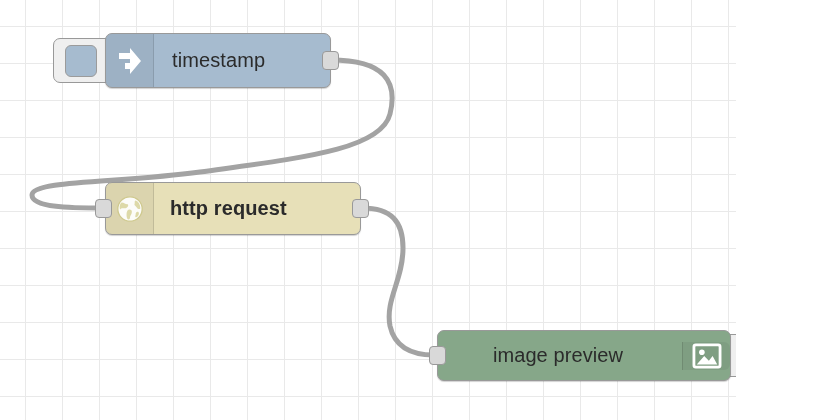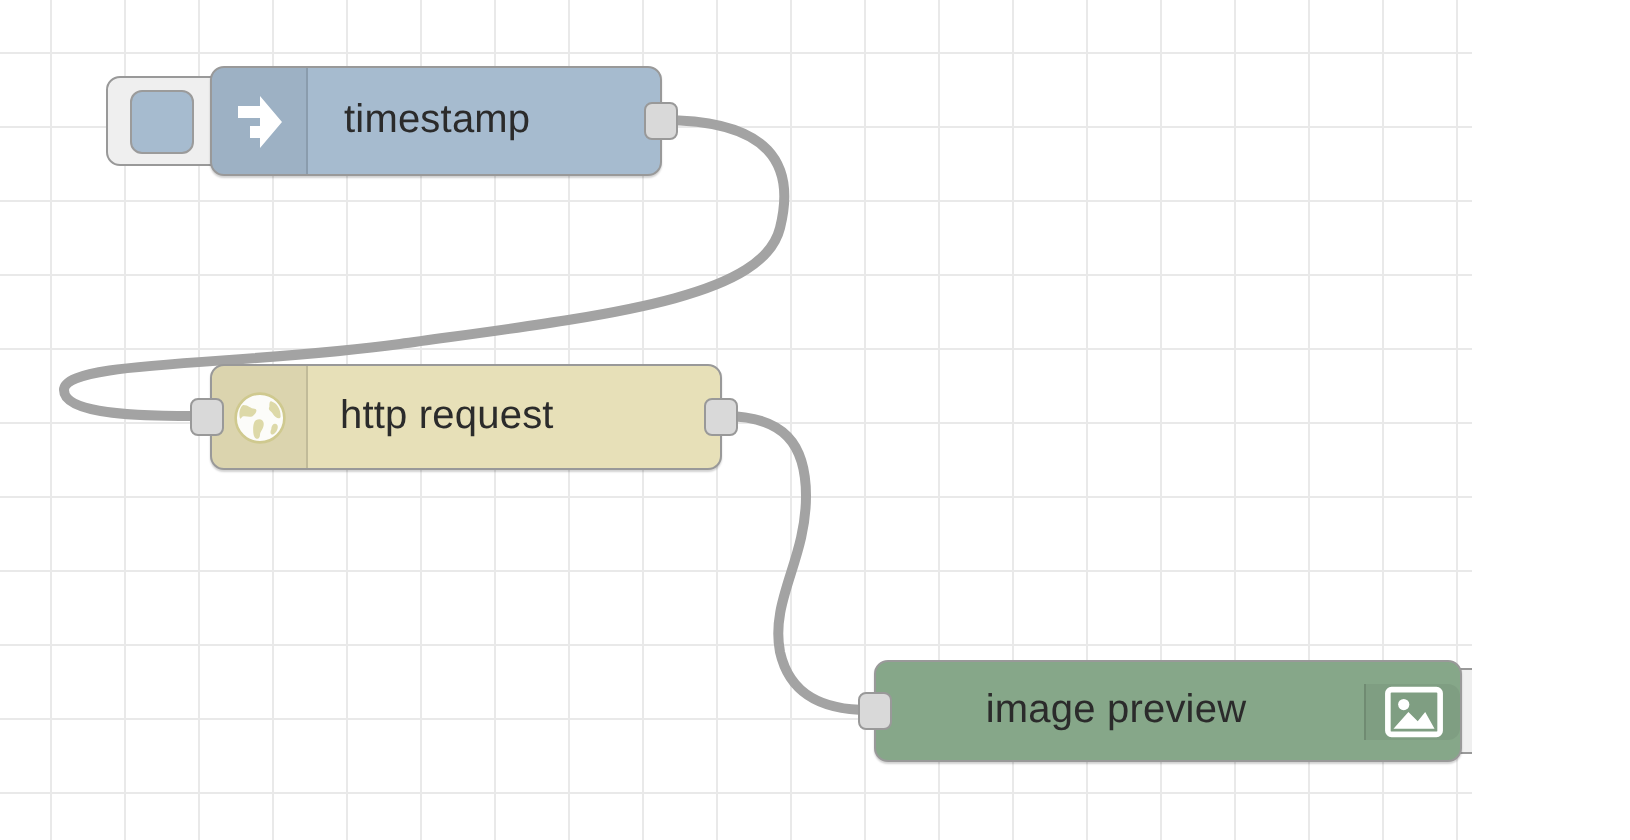--- a/index.html
+++ b/index.html
@@ -84,20 +84,21 @@
   
   #node-timestamp {
     left: 105px; top: 33px; width: 226px; height: 55px;
     background: #a6bbcf;
   }
   #node-timestamp .node-label { padding-left: 18px; }
 
   #node-http {
     left: 105px; top: 182px; width: 256px; height: 53px;
     background: #e7e0b8;
+    font-weight: bold;
   }
   #node-http .node-label { padding-left: 16px; }
 
   #node-image {
     left: 437px; top: 330px; width: 294px; height: 51px;
     background: #86a789;
     align-items: center;
   }
   #node-image .node-label {
     justify-content: center;

